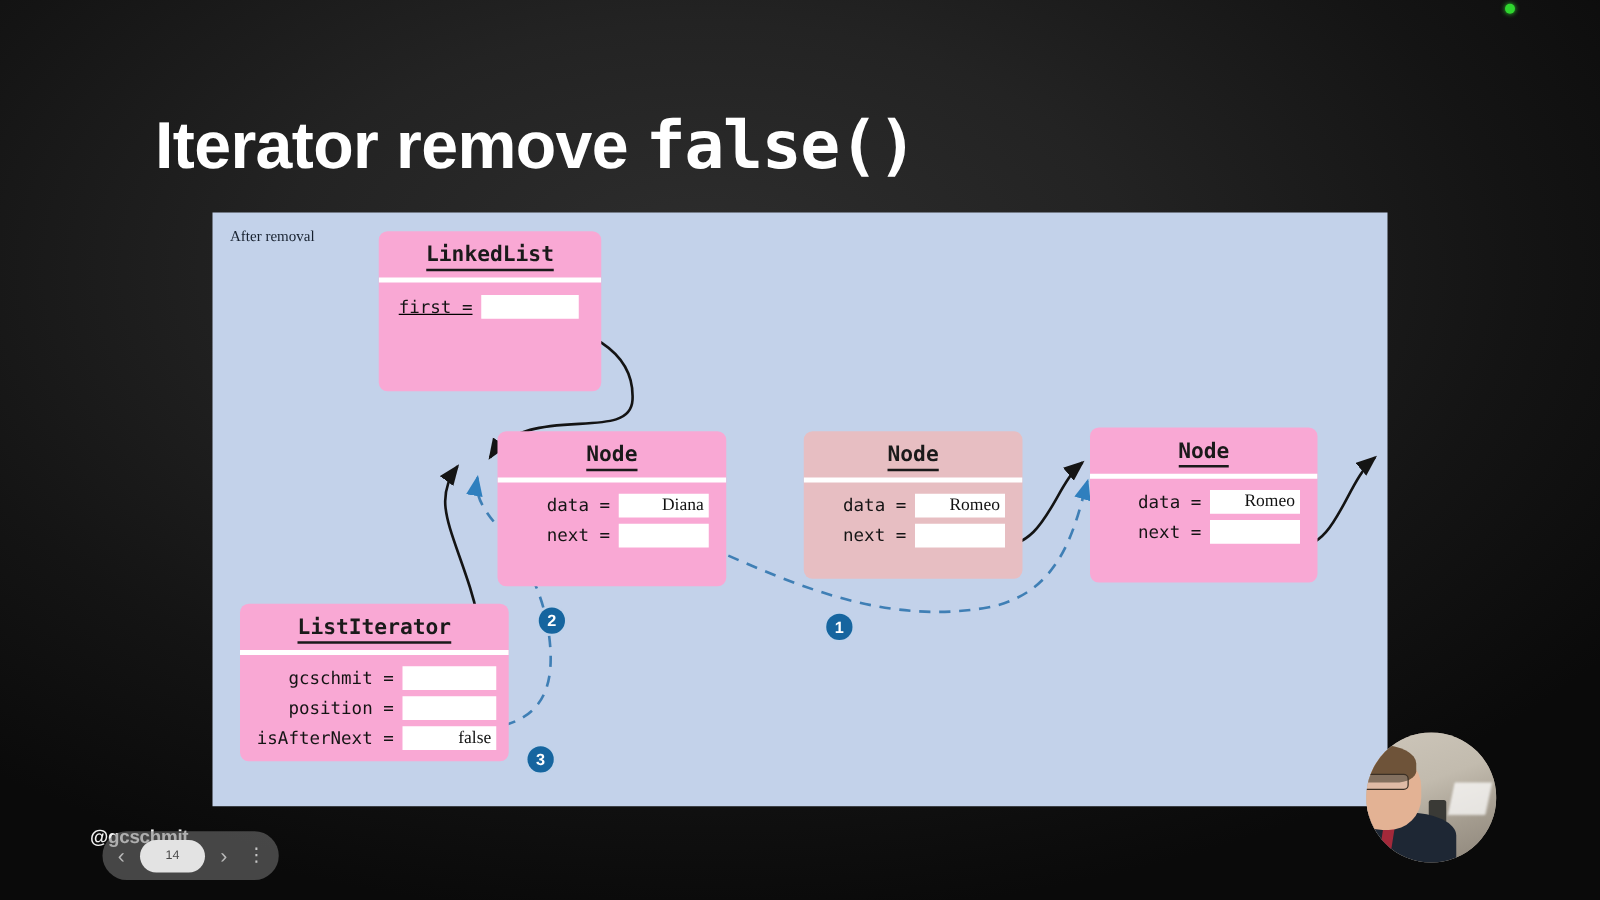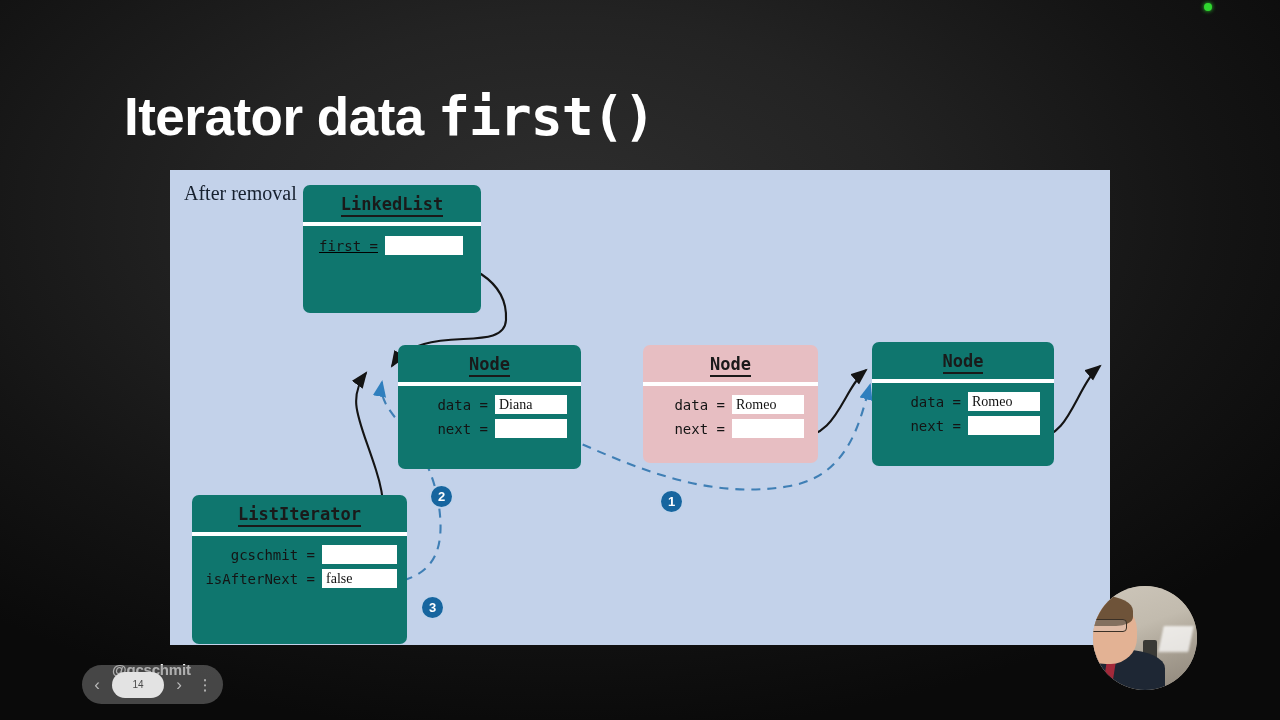--- a/index.html
+++ b/index.html
@@ -55,32 +55,32 @@
   }
   #diagram-svg {
     position: absolute;
     left: 0; top: 0;
     width: 940px; height: 475px;
   }
   #caption-after-removal {
     position: absolute;
     left: 14px; top: 12px;
     font-family: "Liberation Serif", serif;
-    font-size: 20px;
+    font-size: 12px;
     color: #16202e;
   }
 
   
   .obj-box {
     position: absolute;
     border-radius: 7px;
     box-sizing: border-box;
     overflow: hidden;
   }
-  .obj-box.dark  { background: #0f766e; }
+  .obj-box.dark  { background: #f9a8d4; }
   .obj-box.light { background: #e7bec2; }
   .obj-title {
     text-align: center;
     font-family: "DejaVu Sans Mono", monospace;
     font-weight: bold;
     font-size: 17px;
     color: #1a1a1a;
     padding-top: 9px;
     padding-bottom: 5px;
   }
@@ -108,35 +108,35 @@
     font-family: "DejaVu Sans Mono", monospace;
     font-size: 14px;
     color: #141414;
     white-space: nowrap;
     margin-right: 7px;
   }
   .field-value {
     background: #ffffff;
     height: 19px;
     line-height: 19px;
-    text-align: left;
+    text-align: right;
     font-family: "Liberation Serif", serif;
     font-size: 14px;
     color: #111;
     min-width: 72px;
     padding: 0 4px;
     box-sizing: border-box;
   }
 
   
   #box-linkedlist { left: 133px; top: 15px;  width: 178px; height: 128px; }
   #box-node-diana { left: 228px; top: 175px; width: 183px; height: 124px; }
   #box-node-harry { left: 473px; top: 175px; width: 175px; height: 118px; }
   #box-node-romeo { left: 702px; top: 172px; width: 182px; height: 124px; }
-  #box-listiterator { left: 22px; top: 325px; width: 215px; height: 149px; }
+  #box-listiterator { left: 22px; top: 313px; width: 215px; height: 126px; }
 
   #box-linkedlist .obj-fields { padding-top: 10px; padding-right: 18px; text-decoration: underline; }
   #box-listiterator .obj-fields { padding-right: 10px; padding-left: 4px; }
   #box-listiterator .field-value { min-width: 75px; }
 
   
   .badge {
     position: absolute;
     width: 21px; height: 21px;
     border-radius: 50%;
@@ -154,21 +154,20 @@
   #badge-3 { left: 252px; top: 427px; }
 
   
   #watermark {
     position: absolute;
     left: 72px; top: 661px;
     color: #f2f2f2;
     font-size: 15px;
     font-weight: bold;
     letter-spacing: -0.2px;
-    margin-left: 40px;
   }
   #page-controls {
     position: absolute;
     left: 82px; top: 665px;
     width: 141px; height: 39px;
     border-radius: 20px;
     background: rgba(120,120,120,0.55);
     display: flex;
     align-items: center;
   }
@@ -268,21 +267,21 @@
 </style>
 </head>
 <body>
 
 <div id="screen">
 
   <div id="slide-backdrop"></div>
 
   <div id="rec-dot"></div>
 
-  <div id="slide-title"><span>Iterator data </span><span class="mono">first()</span></div>
+  <div id="slide-title"><span>Iterator remove </span><span class="mono">false()</span></div>
 
   <div id="diagram-panel">
 
     <div id="caption-after-removal">After removal</div>
 
     <svg id="diagram-svg" viewBox="0 0 940 475">
       <defs>
         <marker id="arrow-black" markerWidth="9" markerHeight="9" refX="7" refY="3.2" orient="auto">
           <path d="M0,0 L8,3.2 L0,6.4 Z" fill="#141414"></path>
         </marker>
@@ -366,20 +365,24 @@
         </div>
       </div>
     </div>
 
     <div class="obj-box dark" id="box-listiterator">
       <div class="obj-title"><span>ListIterator</span></div>
       <div class="obj-rule"></div>
       <div class="obj-fields">
         <div class="field-row">
           <span class="field-label">gcschmit =</span>
+          <span class="field-value"></span>
+        </div>
+        <div class="field-row">
+          <span class="field-label">position =</span>
           <span class="field-value"></span>
         </div>
         <div class="field-row">
           <span class="field-label">isAfterNext =</span>
           <span class="field-value">false</span>
         </div>
       </div>
     </div>
 
     <div class="badge" id="badge-1">1</div>

